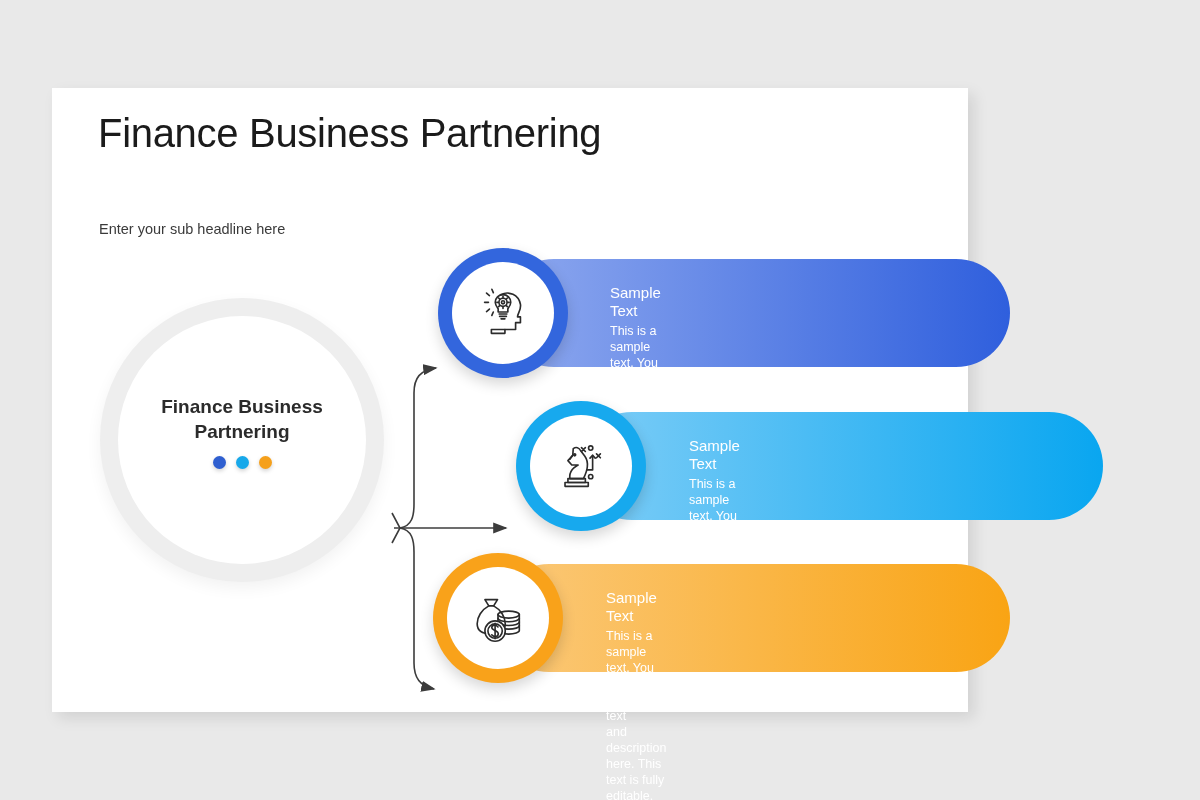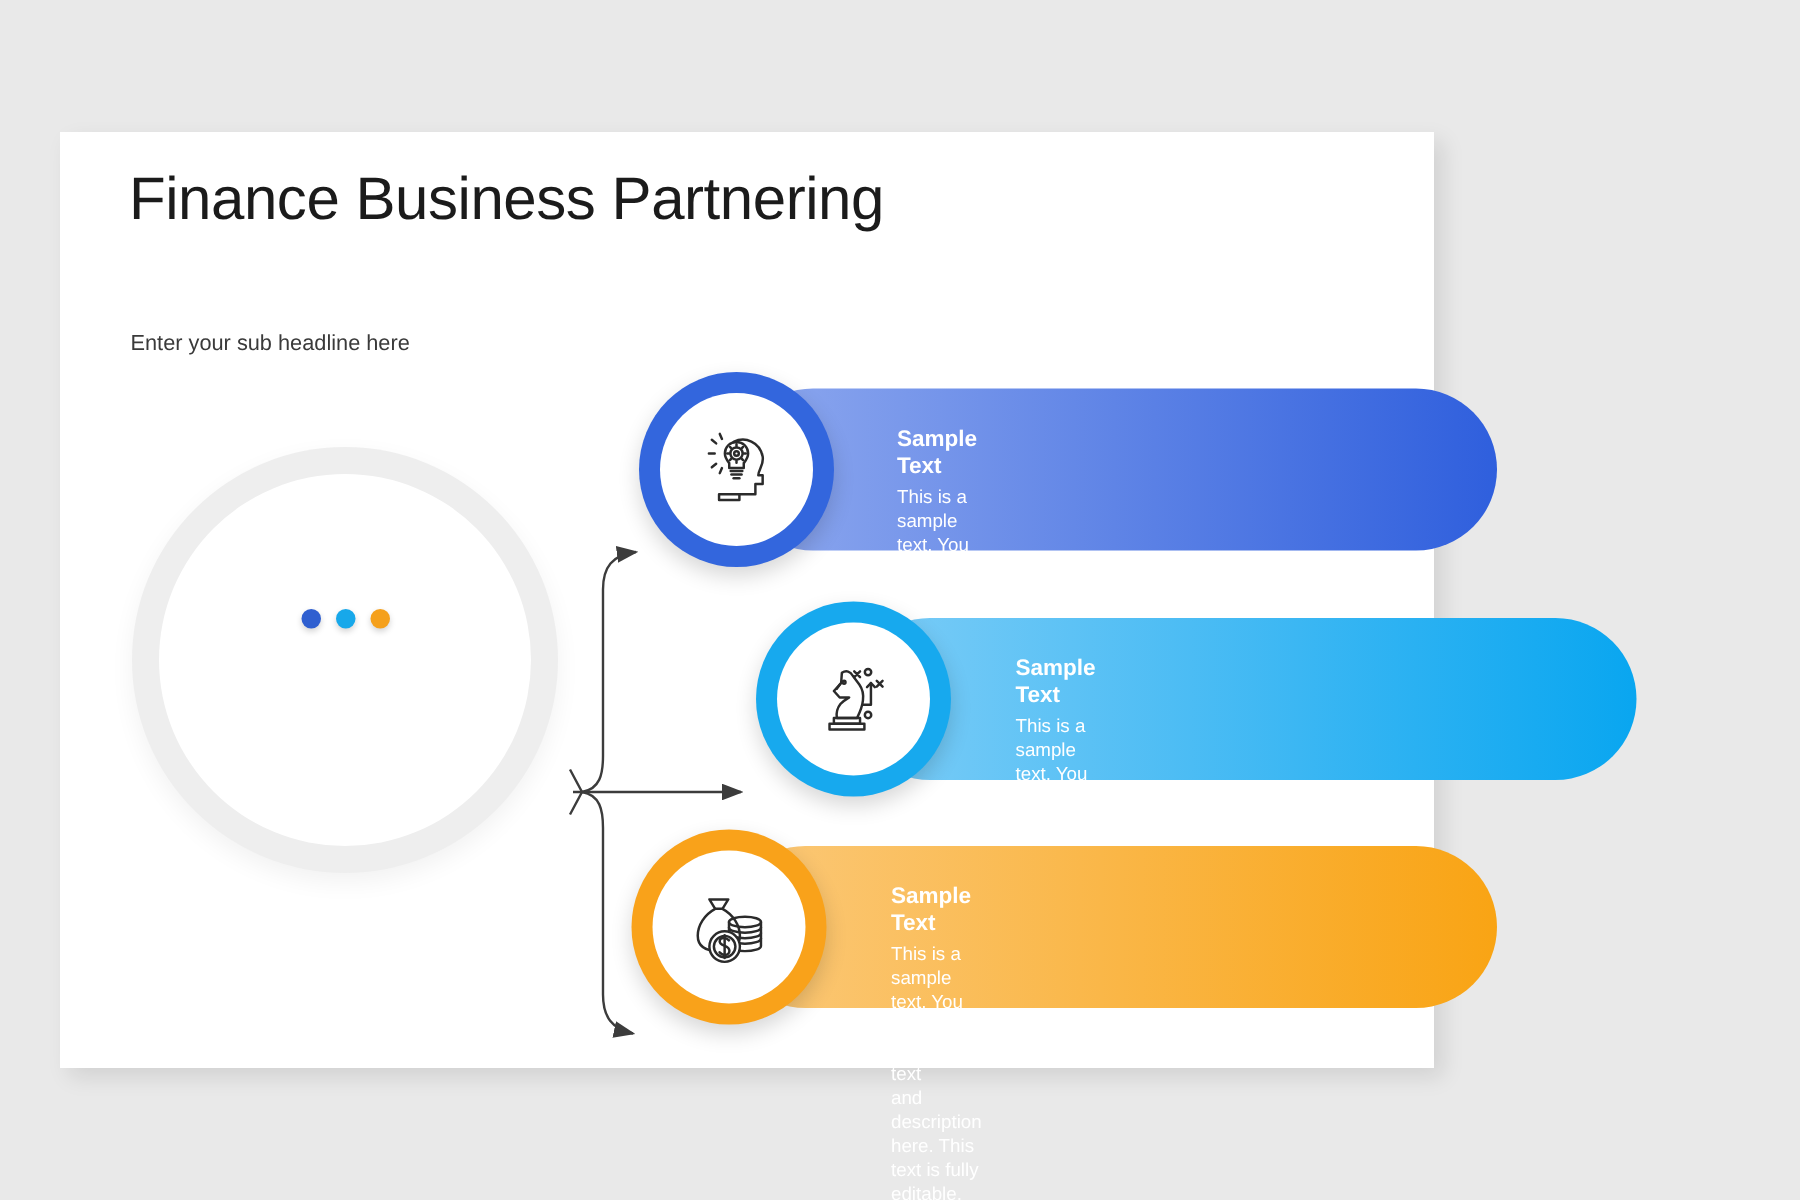--- a/index.html
+++ b/index.html
@@ -9,21 +9,21 @@
   body {
     width: 1200px;
     height: 800px;
     background: #e9e9e9;
     font-family: "Liberation Sans", sans-serif;
     overflow: hidden;
   }
 
   #slide {
     position: absolute;
-    left: 40px;
+    left: 52px;
     top: 88px;
     width: 916px;
     height: 624px;
     background: #ffffff;
     box-shadow: 6px 6px 14px rgba(0,0,0,0.10);
   }
 
   
   #page-title {
     position: absolute;
@@ -139,21 +139,21 @@
     display: flex;
     align-items: center;
     justify-content: center;
   }
   .row-text {
     position: absolute;
     top: 36px;
   }
   .row-heading {
     font-size: 15px;
-    font-weight: bold;
+    font-weight: normal;
     color: #ffffff;
     margin: 0 0 3px 0;
     line-height: 18px;
   }
   .row-desc {
     font-size: 12.5px;
     font-weight: 400;
     color: #ffffff;
     line-height: 16px;
     margin: 0;
@@ -180,20 +180,22 @@
 
 <div id="slide">
 
   <div id="page-title">Finance Business Partnering</div>
   <div id="page-subtitle">Enter your sub headline here</div>
 
   <div id="hub">
     <div id="hub-ring"></div>
     <div id="hub-inner"></div>
     <div id="hub-content">
+      <div id="hub-title">Finance Business
+Partnering</div>
       <div id="hub-dots">
         <span class="hub-dot" style="background: rgb(47, 95, 208);"></span>
         <span class="hub-dot" style="background: rgb(23, 168, 234);"></span>
         <span class="hub-dot" style="background: rgb(245, 160, 27);"></span>
       </div>
     </div>
   </div>
 
   <svg id="connector" viewBox="0 0 200 400" width="200" height="400" fill="none">
     <defs>

